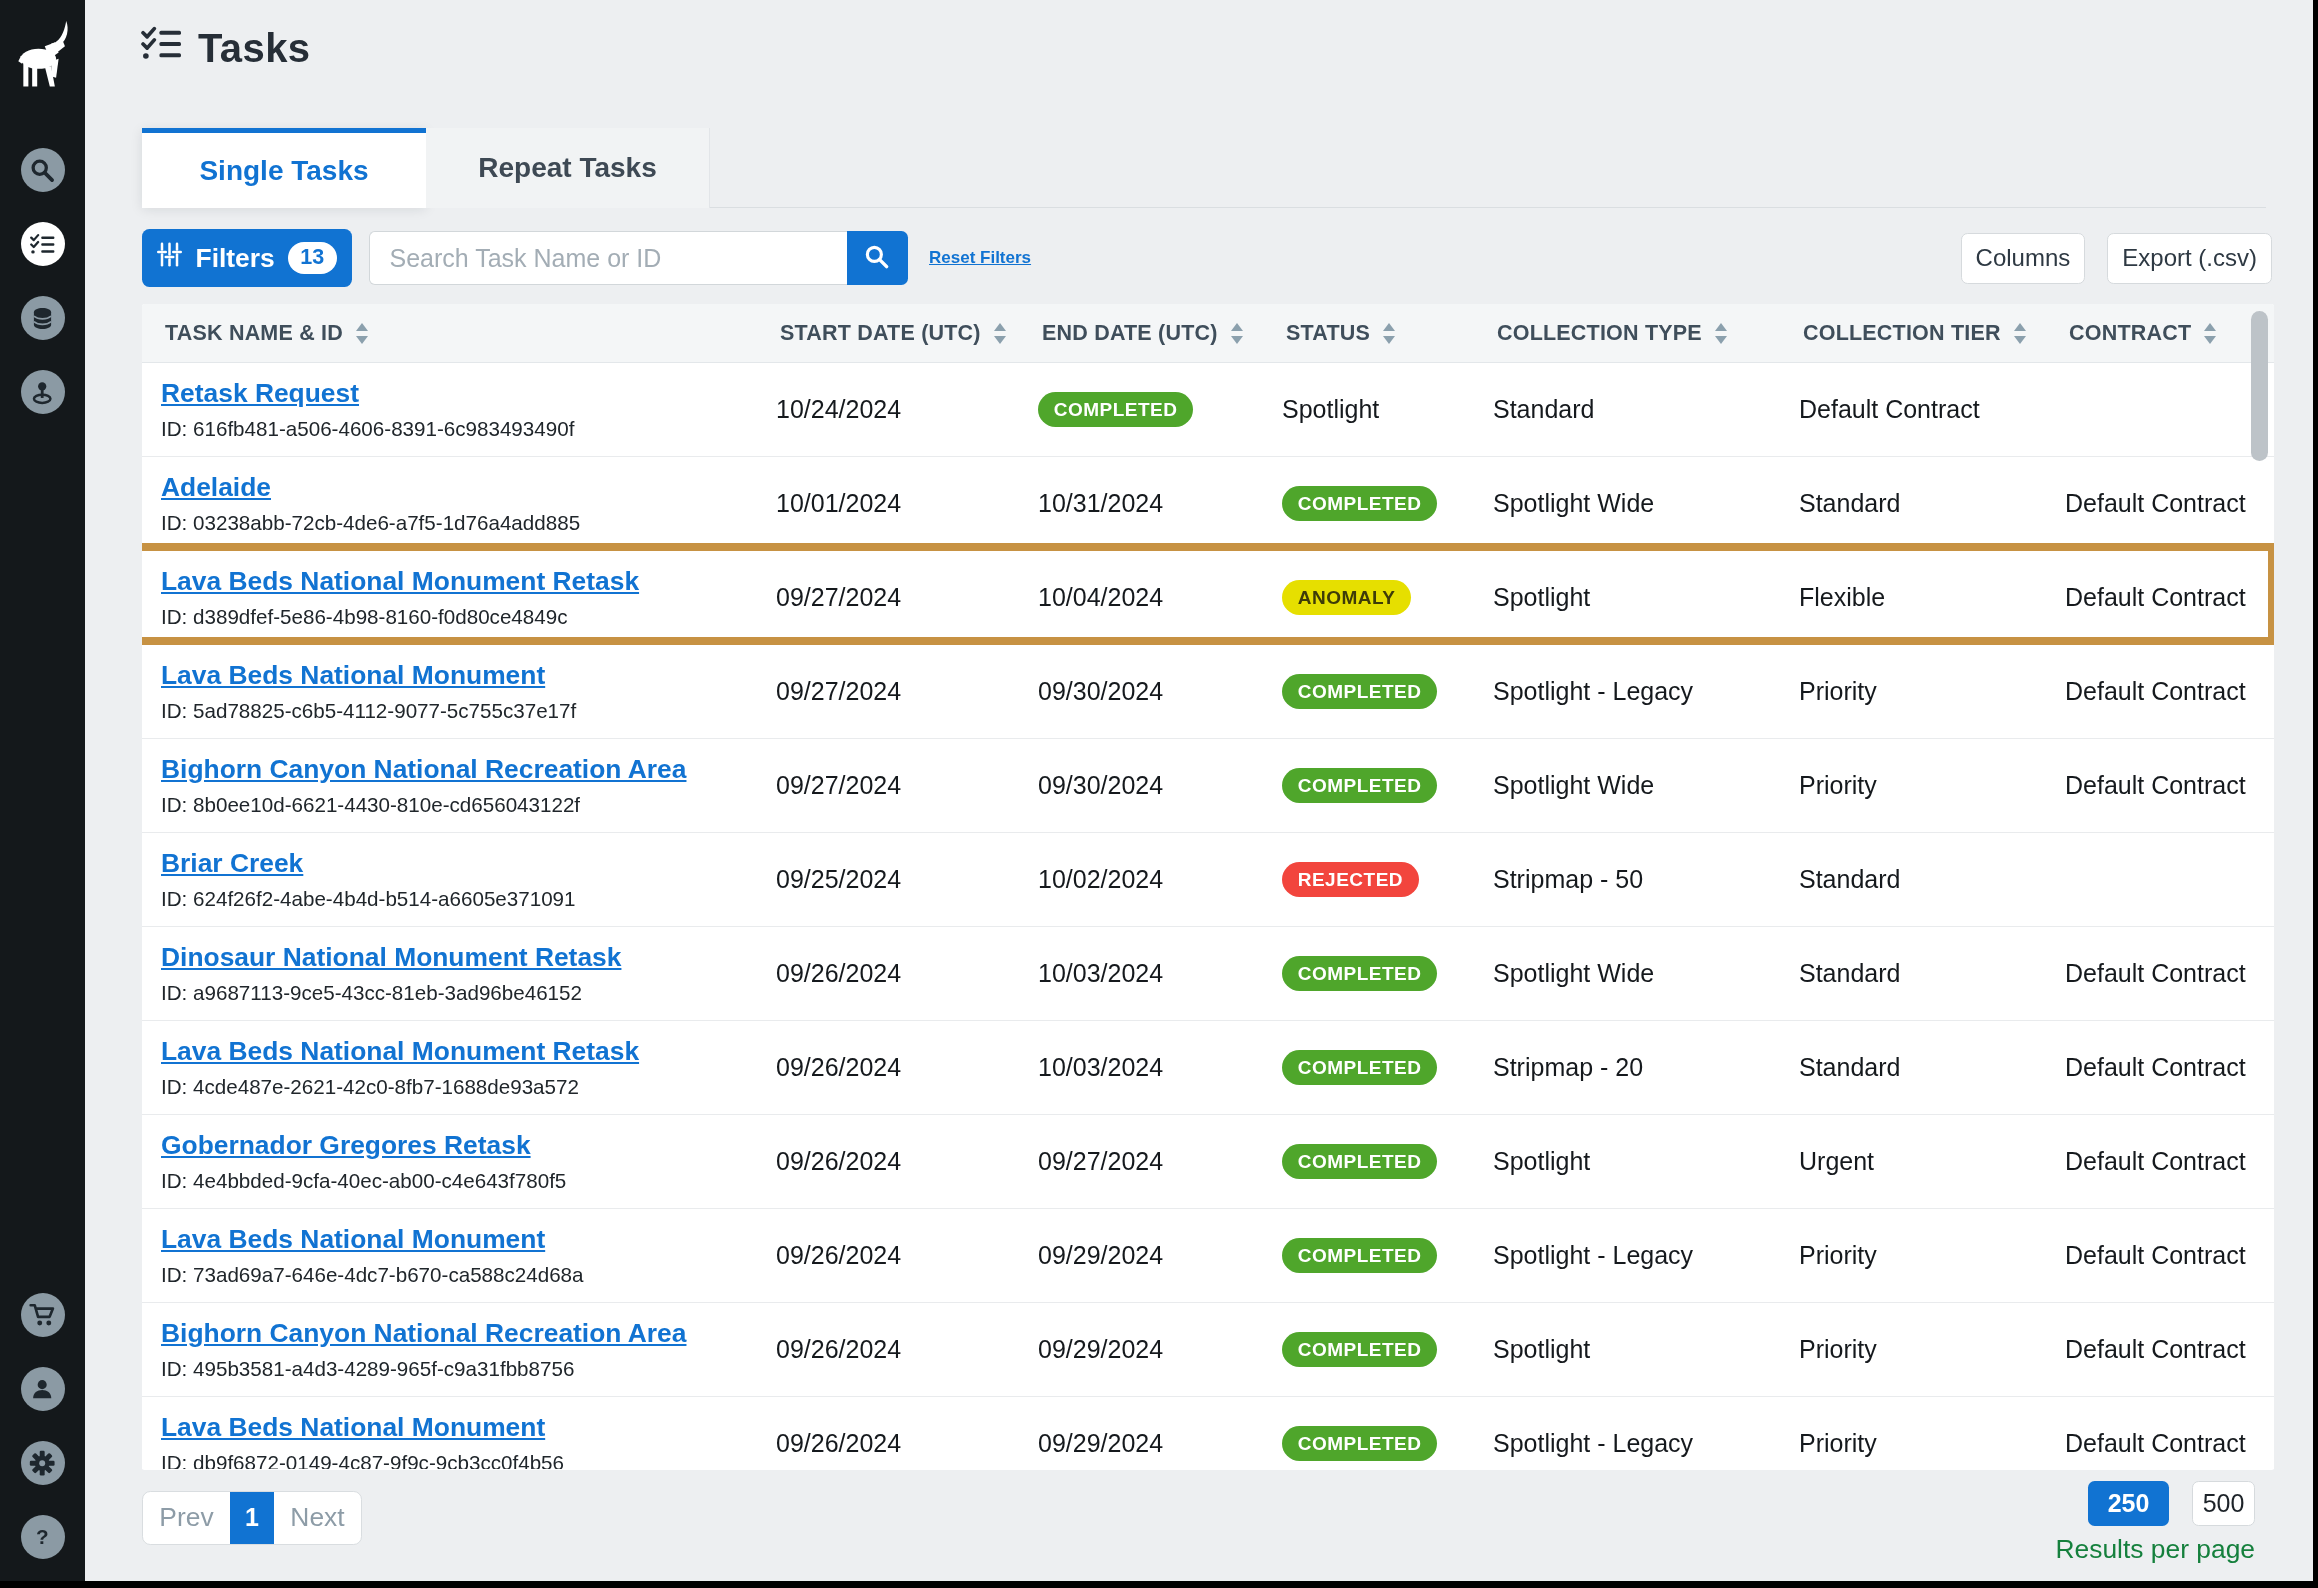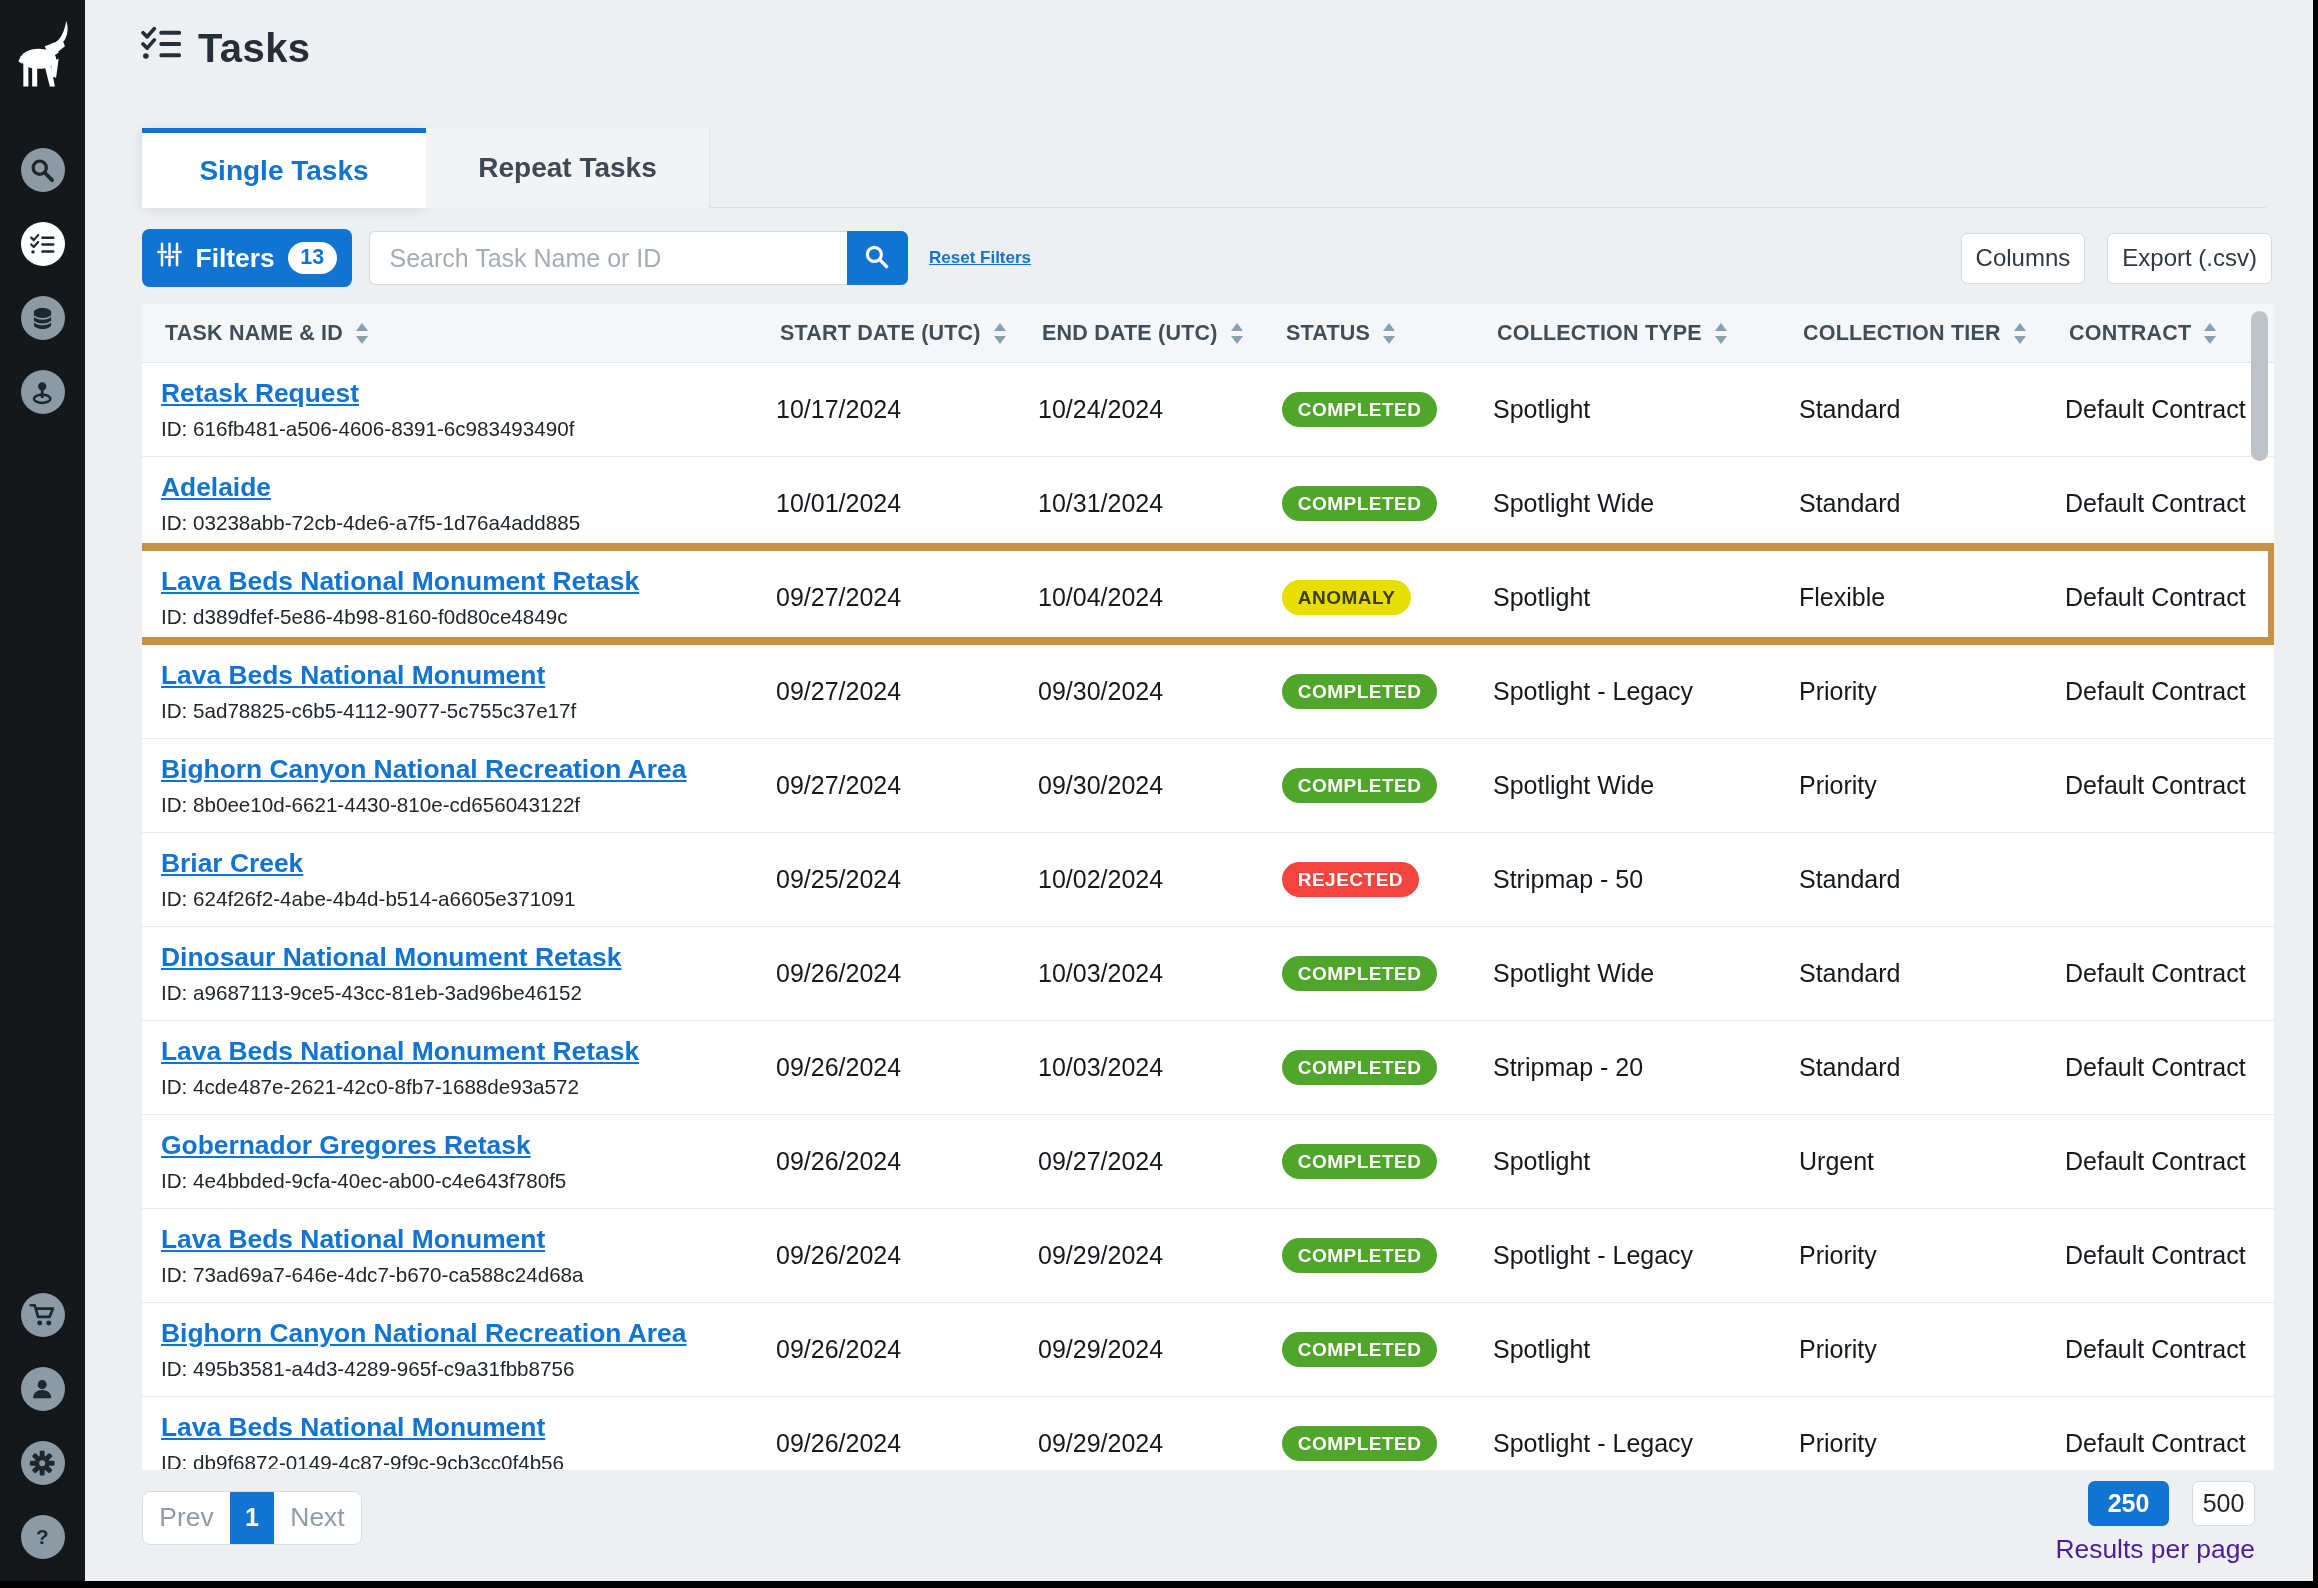--- a/index.html
+++ b/index.html
@@ -85,21 +85,21 @@
   .pagination-bar { position:absolute; left:0; right:0; top:1469px; height:111px; }
   .pager { position:absolute; left:57px; top:21.5px; display:flex; height:54px; background:#fff;
     border:0.8px solid #d9dde0; border-radius:8.3px; overflow:hidden; }
   .pager-btn { border:none; background:transparent; font-size:26.4px; color:#8d9ca7; width:87px; cursor:pointer; font-family:inherit; }
   .pager-btn.page { width:44px; background:var(--accent,#1173d2); color:#fff; font-weight:700; font-size:25px; }
   .rpp { position:absolute; right:58px; top:11.6px; text-align:right; }
   .rpp-buttons { display:flex; gap:23px; justify-content:flex-end; }
   .rpp-btn { height:45px; border-radius:6.6px; font-size:25px; cursor:pointer; font-family:inherit; }
   .rpp-btn.active { width:81px; background:var(--accent,#1173d2); border:none; color:#fff; font-weight:700; }
   .rpp-btn.plain { width:63px; background:#fff; border:0.8px solid #d6dadd; color:#1d2329; }
-  .rpp-label { margin-top:8.3px; font-size:26.4px; color:#4c1d95; }
+  .rpp-label { margin-top:8.3px; font-size:26.4px; color:#15803d; }
 </style>
 </head>
 <body>
 
 <div class="app">
 
   <aside class="sidebar">
     <div class="logo">
       <svg viewBox="0 0 100 120" width="63" height="79">
         <g fill="#ffffff">
@@ -314,21 +314,20 @@
               <span class="arr down"></span>
             </span>
   </div>
         </div>
       <div class="tbody" id="tbody">
           <div class="tr">
     <div class="td td-name">
       <a class="task-link">Retask Request</a>
       <div class="task-id">ID: 616fb481-a506-4606-8391-6c983493490f</div>
     </div>
-    <div class="td">10/17/2024</div>
     <div class="td">10/24/2024</div>
     <div class="td">
               <span class="badge-status completed">COMPLETED</span>
             </div>
     <div class="td">Spotlight</div>
     <div class="td">Standard</div>
     <div class="td">Default Contract</div>
   </div>
           <div class="tr">
     <div class="td td-name">

